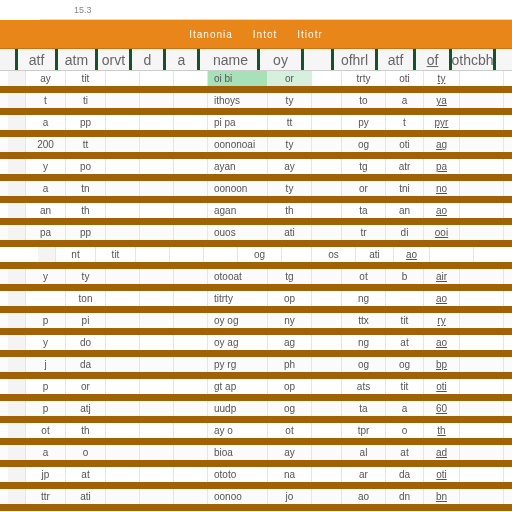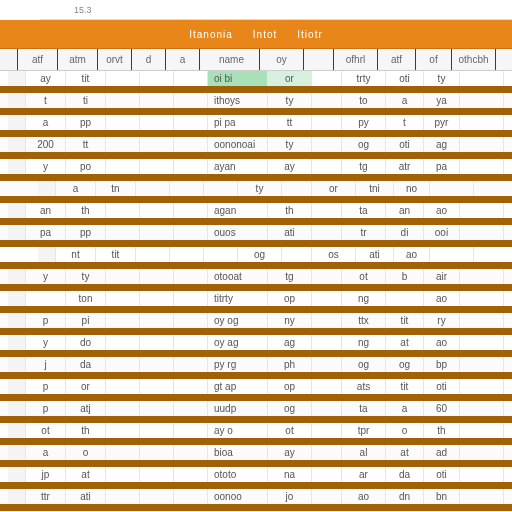--- a/index.html
+++ b/index.html
@@ -3,37 +3,37 @@
 <meta charset="utf-8">
 <style>
   * { box-sizing: border-box; margin: 0; padding: 0; }
   body { font-family: Arial, sans-serif; font-size: 10px; background: #fff; width: 512px; height: 512px; overflow: hidden; color: #444; }
   .sheet { width: 100%; }
   .title-row { display: flex; align-items: center; height: 20px; padding: 2px 4px; font-size: 9px; color: #888; border-bottom: 1px solid #ddd; margin-left: 40px; }
   .title-row span { margin-right: 30px; }
   .orange-band { background: #e8861a; height: 29px; display: flex; align-items: center; justify-content: center; color: #fff; font-size: 10px; letter-spacing: 1px; border-bottom: 1px solid #cc7010; }
   .orange-band .seg { margin: 0 10px; }
   .hdr-row { display: flex; height: 22px; background: #f6f6f6; border-bottom: 1px solid #ccc; }
-  .hdr-row .cell { border-right: 1px solid #14532d; display: flex; align-items: center; justify-content: center; font-size: 10px; color: #666; }
+  .hdr-row .cell { border-right: 3px solid #14532d; display: flex; align-items: center; justify-content: center; font-size: 14px; color: #666; }
   .grid { }
   .row { display: flex; height: 22px; border-bottom: 7px solid #a16207; justify-content: center; }
   .row:nth-child(even) { background: #fbfbfb; }
   .cell { border-right: 1px solid #e6e6e6; display: flex; align-items: center; justify-content: center; font-size: 10px; color: #555; padding: 0 2px; overflow: hidden; white-space: nowrap; }
   .c0 { width: 18px; background:#f4f4f4; color:#aaa; }
   .c1 { width: 40px; }
   .c2 { width: 40px; }
   .c3 { width: 34px; }
   .c4 { width: 34px; }
   .c5 { width: 34px; }
   .c6 { width: 60px; justify-content:flex-start; padding-left:6px; }
   .c7 { width: 44px; }
   .c8 { width: 30px; }
   .c9 { width: 44px; }
   .c10 { width: 38px; }
-  .c11 { width: 36px; }
+  .c11 { width: 36px; text-decoration: underline; }
   .c12 { width: 44px; }
   .hl { background: #a8e0b8 !important; }
   .hl-lt { background: #d6f0de !important; }
 </style>
 </head>
 <body>
 
 <div class="sheet">
 
   <div class="title-row">
@@ -139,20 +139,21 @@
         <div class="cell c11">pa</div>
         <div class="cell c12"></div>
       </div>
       <div class="row">
         <div class="cell c0"></div>
         <div class="cell c1">a</div>
         <div class="cell c2">tn</div>
         <div class="cell c3"></div>
         <div class="cell c4"></div>
         <div class="cell c5"></div>
+        <div class="cell c6">oonoon</div>
         <div class="cell c7">ty</div>
         <div class="cell c8"></div>
         <div class="cell c9">or</div>
         <div class="cell c10">tni</div>
         <div class="cell c11">no</div>
         <div class="cell c12"></div>
       </div>
       <div class="row">
         <div class="cell c0"></div>
         <div class="cell c1">an</div>

